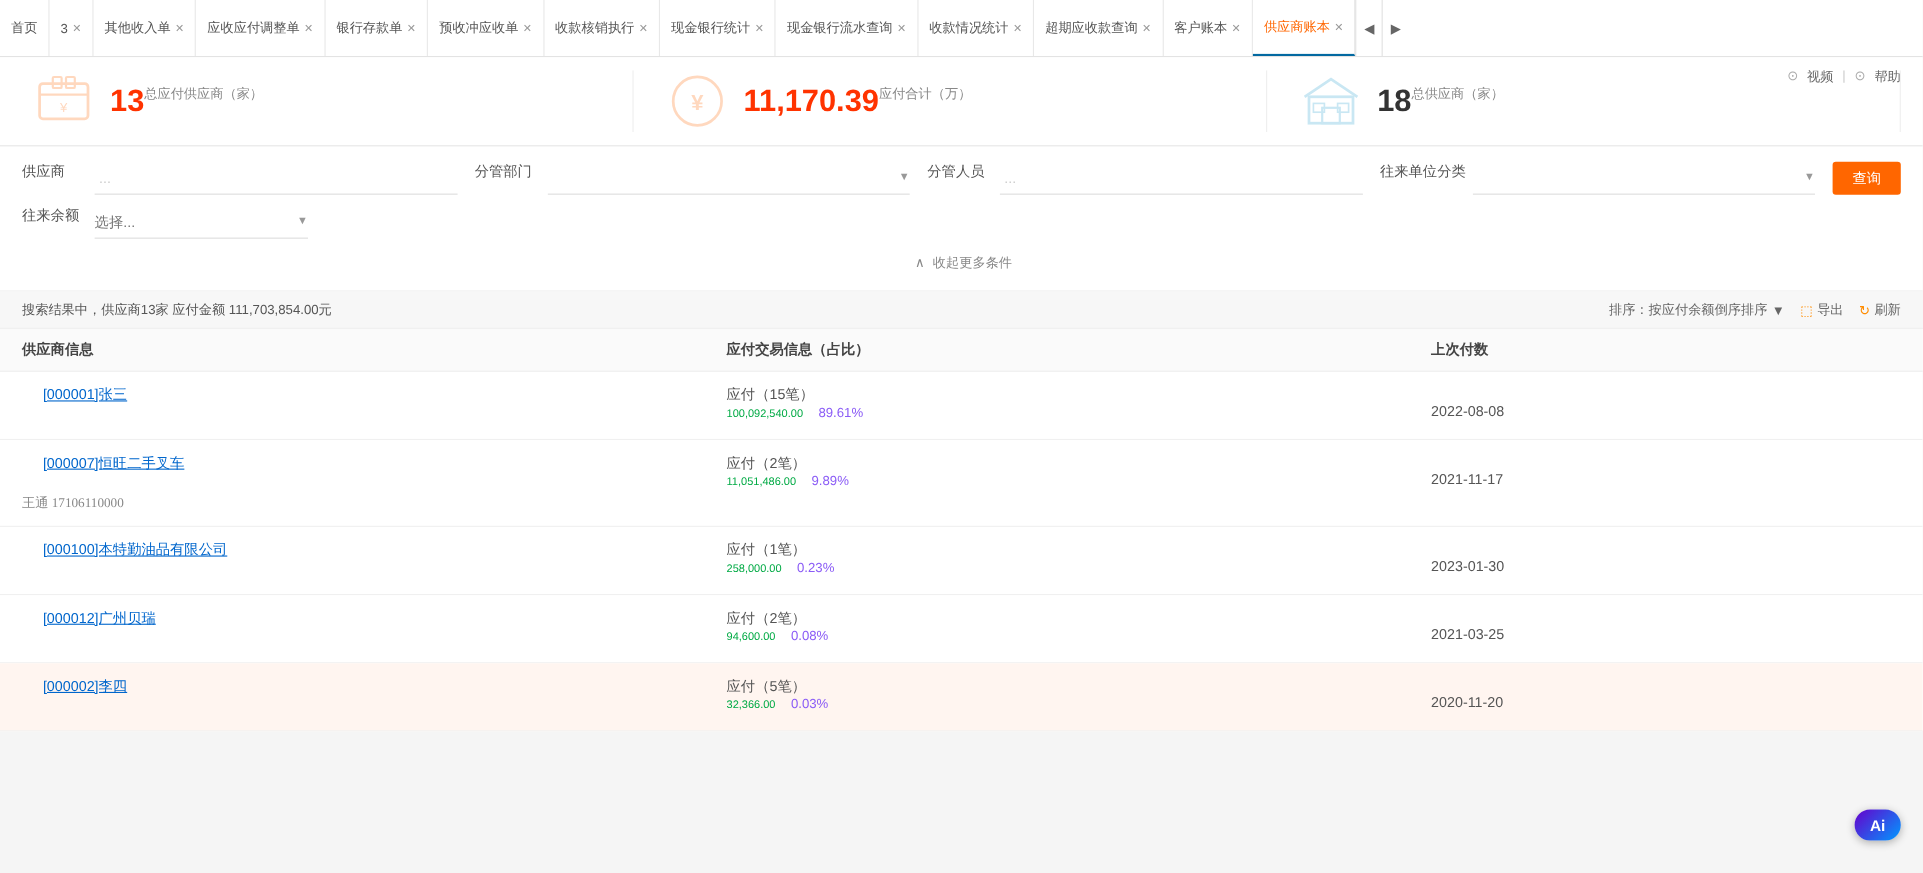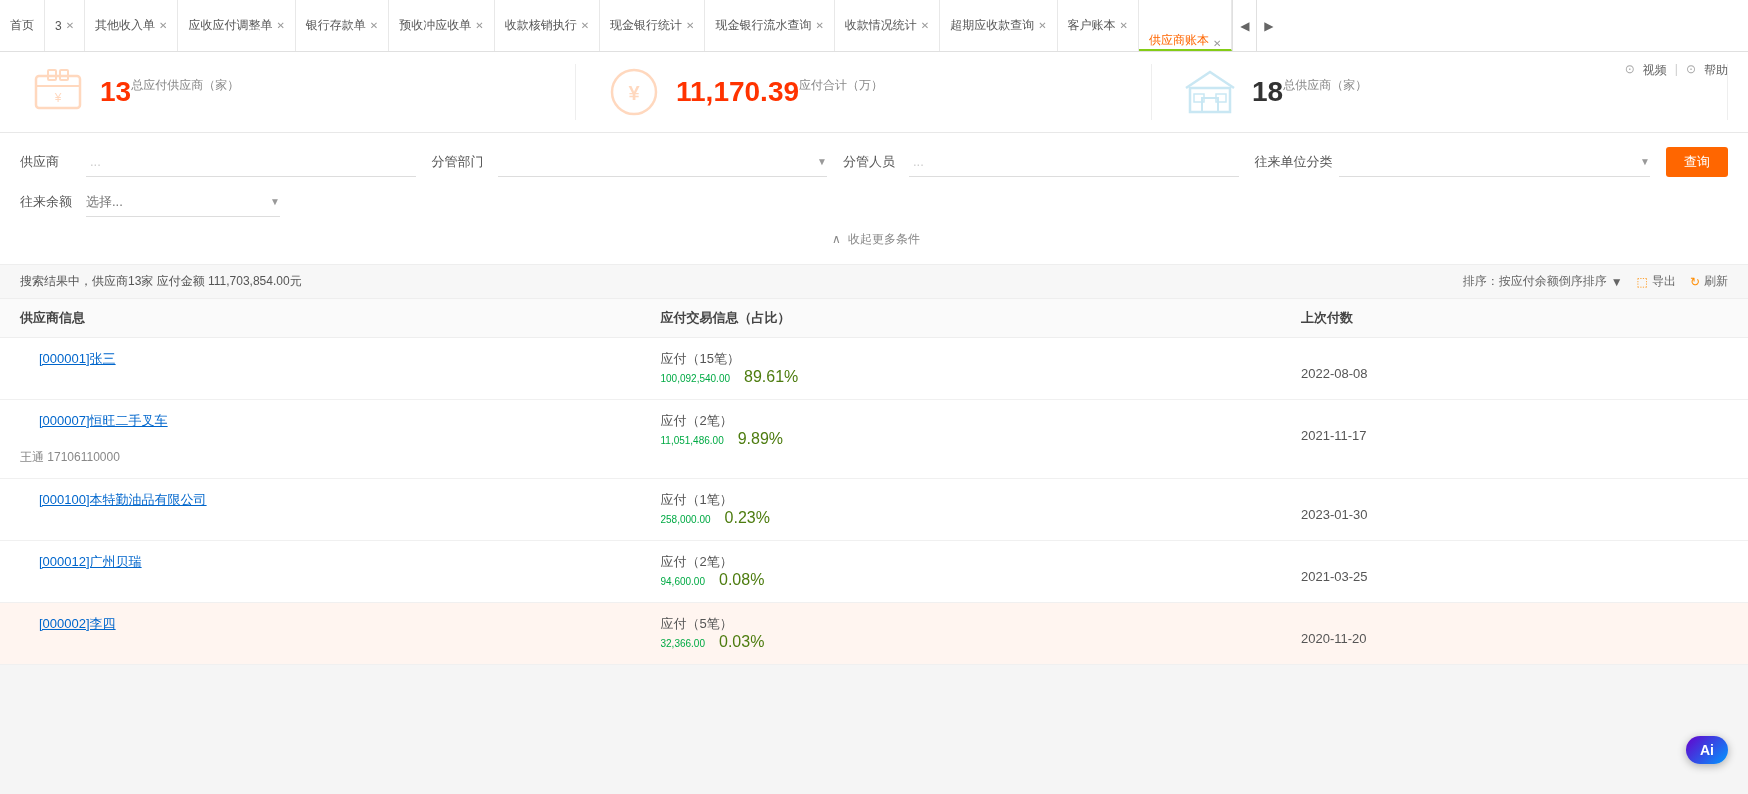--- a/index.html
+++ b/index.html
@@ -19,21 +19,21 @@
       align-items: center;
       padding: 0 10px;
       height: 100%;
       font-size: 12px;
       color: #555;
       cursor: pointer;
       white-space: nowrap;
       border-right: 1px solid #e8e8e8;
       gap: 4px;
     }
-    .nav-tab.active { color: #ff6600; border-bottom: 2px solid #84cc16; align-items: flex-end; }
+    .nav-tab.active { color: #ff6600; border-bottom: 2px solid #0369a1; }
     .nav-tab .close-x { color: #999; font-size: 10px; cursor: pointer; }
     .nav-arrow {
       display: flex;
       align-items: center;
       justify-content: center;
       width: 24px;
       height: 100%;
       cursor: pointer;
       border-left: 1px solid #e0e0e0;
       color: #666;
@@ -89,21 +89,20 @@
       border-bottom: 1px solid #eee;
     }
     .filter-row {
       display: flex;
       align-items: center;
       gap: 16px;
       margin-bottom: 10px;
     }
     .filter-item {
       display: flex;
-      align-items: center;
       gap: 6px;
       flex: 1;
     }
     .filter-label {
       font-size: 13px;
       color: #555;
       white-space: nowrap;
       min-width: 60px;
     }
     .filter-input {
@@ -215,26 +214,26 @@
     .table-row.highlighted { background: #fff5f0; }
 
     .supplier-info { flex: 3; }
     .supplier-name {
       color: #0066cc;
       text-decoration: underline;
       cursor: pointer;
       font-size: 13px;
       padding-left: 19px;
     }
-    .supplier-contact { font-size: 12px; color: #888; margin-top: 19px; }
+    .supplier-contact { font-size: 12px; color: #888; margin-top: 19px; font-family: Liberation Serif, serif; }
 
     .transaction-info { flex: 3; }
     .transaction-label { font-size: 13px; color: #555; }
     .transaction-amount { color: #00aa44; font-size: 10px; font-weight: 500; margin-top: 2px; cursor: pointer; }
-    .transaction-pct { font-size: 16px; color: #4d7c0f; margin-left: 14px; }
+    .transaction-pct { font-size: 12px; color: #8b5cf6; margin-left: 14px; }
     .transaction-row { display: flex; align-items: center; }
 
     .lastpay-info { flex: 2; font-size: 13px; color: #555; padding-top: 16px; }
 
     
     .main-content { overflow-y: auto; max-height: calc(794px - 36px - 80px - 90px - 36px - 44px); }
     .main-content::-webkit-scrollbar { width: 6px; }
     .main-content::-webkit-scrollbar-thumb { background: #ccc; border-radius: 3px; }
   </style>
 </head>

